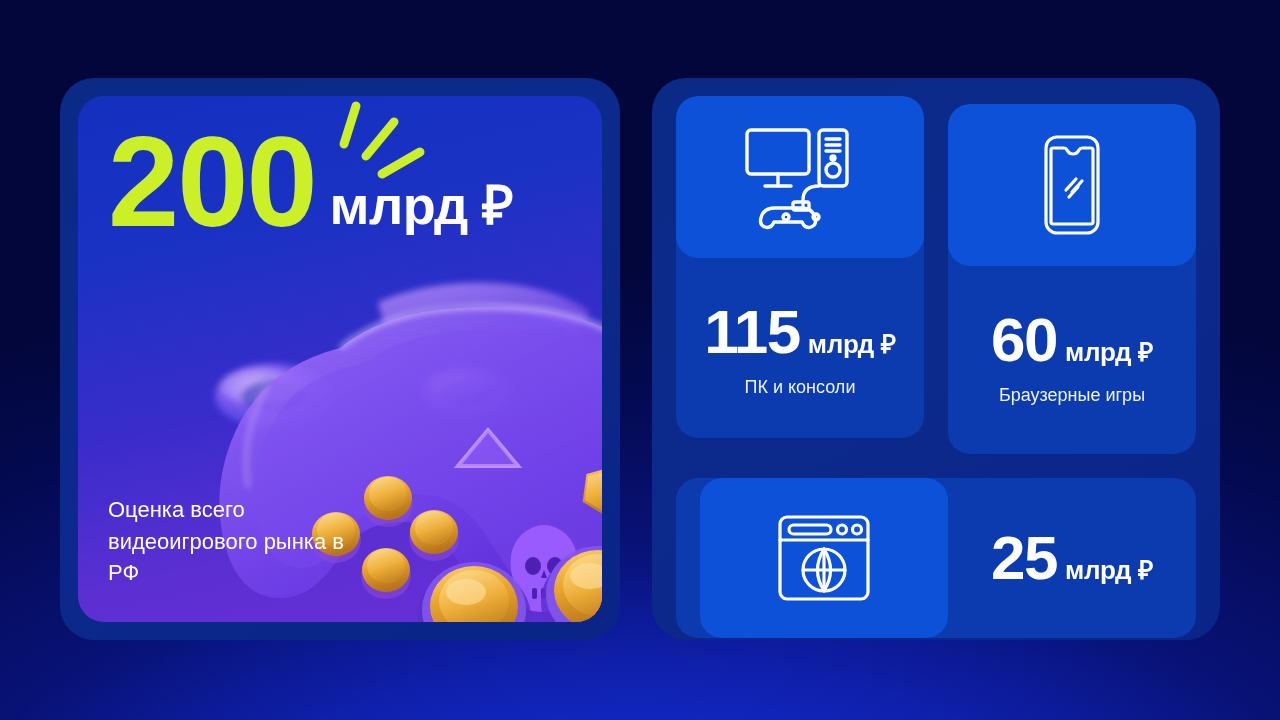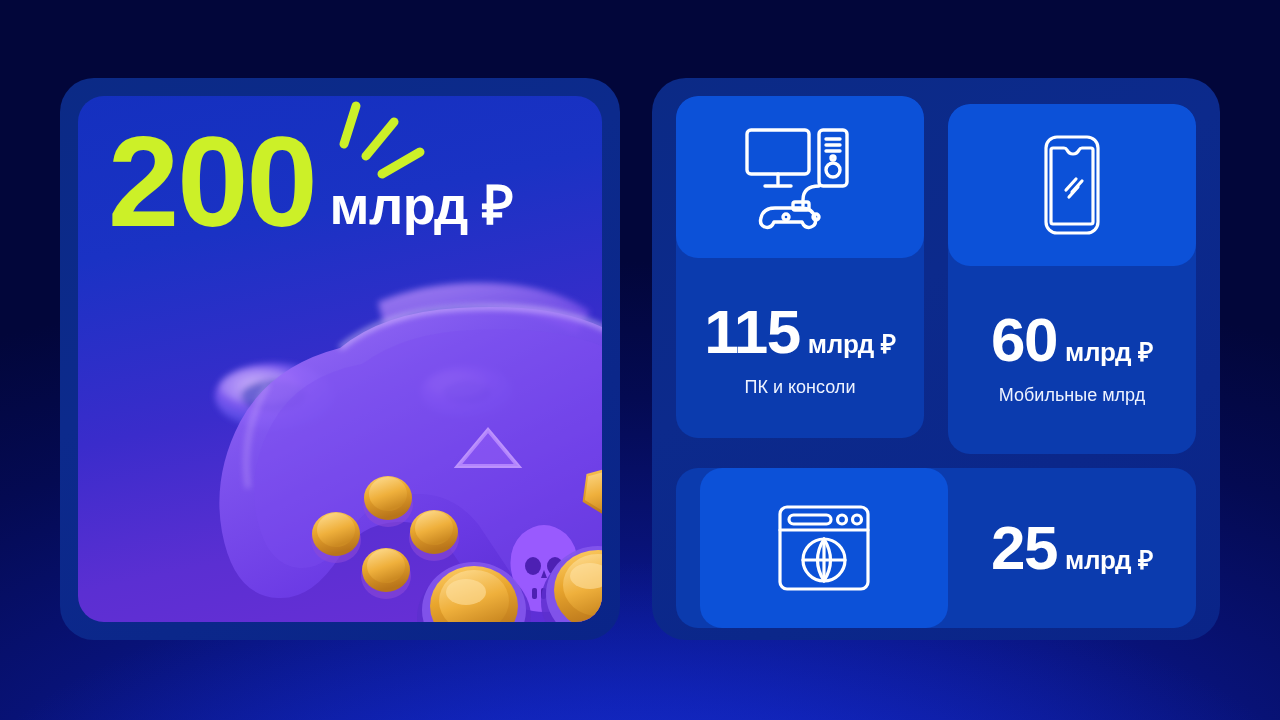--- a/index.html
+++ b/index.html
@@ -122,21 +122,21 @@
   }
 
   .stat-card {
     position: absolute;
     border-radius: 22px;
     overflow: hidden;
     background: #0b3bae;
   }
   #card-pc     { left: 0;     top: 0;   width: 248px; height: 342px; }
   #card-mobile { left: 272px; top: 8px;   width: 248px; height: 350px; }
-  #card-web    { left: 0;     top: 372px; width: 520px; height: 160px; padding-left: 24px; }
+  #card-web    { left: 0;     top: 382px; width: 520px; height: 160px; padding-left: 24px; }
 
   .icon-tile {
     background: #0c51d8;
     display: flex;
     align-items: center;
     justify-content: center;
   }
   .stat-card.vertical .icon-tile {
     width: 100%;
     height: 162px;
@@ -369,20 +369,21 @@
     </div>
 
     <svg id="sparkles" viewBox="0 0 110 110">
       <g stroke="#ccf028" stroke-width="9" stroke-linecap="round">
         <line x1="18" y1="46" x2="30" y2="8"></line>
         <line x1="40" y1="58" x2="68" y2="24"></line>
         <line x1="56" y1="76" x2="94" y2="54"></line>
       </g>
     </svg>
 
+    <div id="hero-caption">Оценка всего видеоигрового рынка в РФ</div>
   </div>
 
   <div class="outer-panel" id="right-panel"></div>
 
   <div id="right-grid">
 
     <div class="stat-card vertical" id="card-pc">
       <div class="icon-tile">
         <svg class="svg-icon" width="118" height="106" viewBox="0 0 118 106" fill="none" stroke="#ffffff" stroke-width="3.4" stroke-linecap="round" stroke-linejoin="round">
           <rect x="6" y="6" width="62" height="44" rx="4"></rect>
@@ -414,21 +415,21 @@
           <rect x="5" y="4" width="52" height="96" rx="11"></rect>
           <path d="M12 15 h11 q2 0 3 2 q2 4 6 4 q4 0 6 -4 q1 -2 3 -2 h9 q2 0 2 2 v72 q0 2 -2 2 H12 q-2 0 -2 -2 V17 q0 -2 2 -2 z"></path>
           <path d="M25 57 l10 -11 M31 59 l10 -11 M28 64 l9 -10"></path>
         </svg>
       </div>
       <div class="stat-body">
         <div class="stat-value-row">
           <span class="stat-value">60</span>
           <span class="stat-unit">млрд ₽</span>
         </div>
-        <div class="stat-label">Мобильные млрд</div>
+        <div class="stat-label">Браузерные игры</div>
       </div>
     </div>
 
     <div class="stat-card horizontal" id="card-web">
       <div class="icon-tile">
         <svg class="svg-icon" width="98" height="92" viewBox="0 0 98 92" fill="none" stroke="#ffffff" stroke-width="3.2" stroke-linecap="round" stroke-linejoin="round">
           <rect x="5" y="5" width="88" height="82" rx="7"></rect>
           <path d="M5 28 h88"></path>
           <rect x="14" y="13" width="42" height="9" rx="4.5"></rect>
           <circle cx="67" cy="17.5" r="4.5"></circle>

